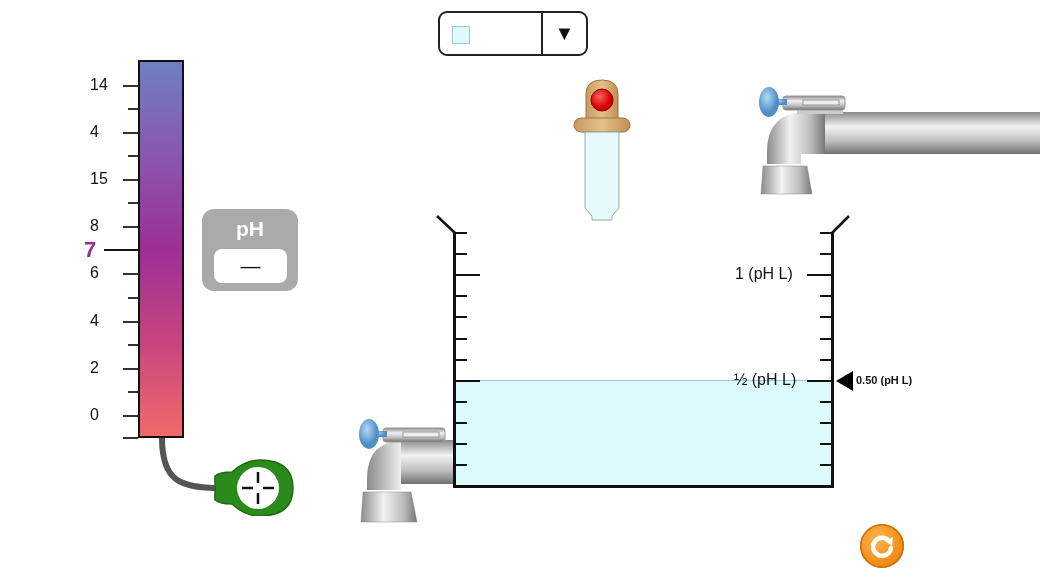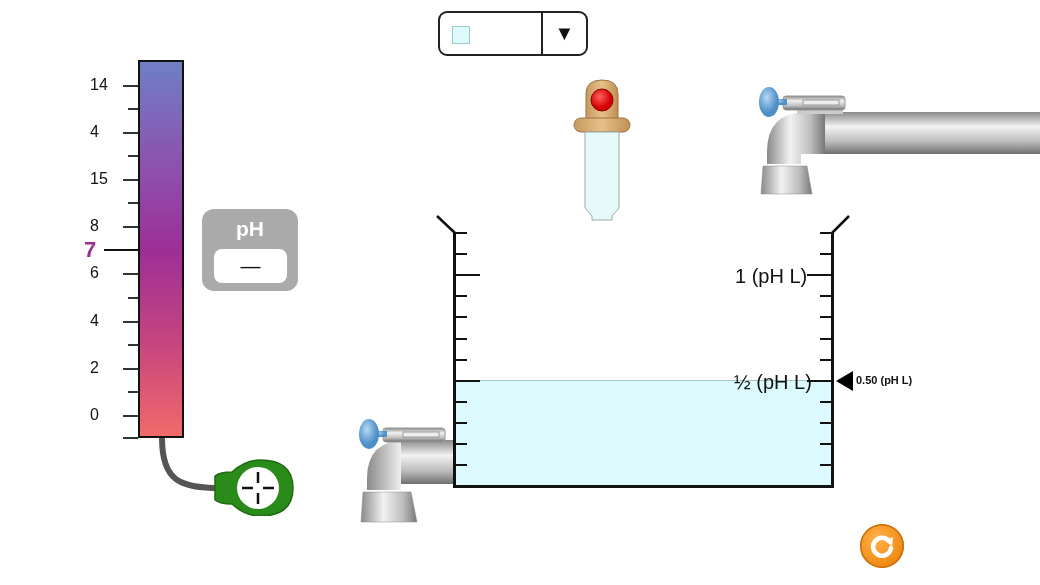--- a/index.html
+++ b/index.html
@@ -27,21 +27,21 @@
   .combo-swatch { position:absolute; left:12px; top:13px; width:16px; height:16px; background:#ddfafc;
                   border:1px solid #9cc; }
   .combo-divider { position:absolute; left:101px; top:0; bottom:0; width:2px; background:#222; }
   .combo-arrow { position:absolute; left:103px; right:0; top:0; bottom:0; display:flex;
                  align-items:center; justify-content:center; font-size:20px; color:#111; }
 
   
   .beaker-water { left:455px; top:380px; width:377px; height:105px; background:#dcfafd; }
   .beaker-line { background:#111; }
   .bk-tick { position:absolute; height:2px; background:#111; }
-  .bk-label { position:absolute; font-size:20px; color:#111; }
+  .bk-label { position:absolute; font-size:16px; color:#111; }
   .level-indicator { left:836px; top:371px; width:0; height:0; border-top:10px solid transparent;
                      border-bottom:10px solid transparent; border-right:17px solid #000; }
   .level-text { left:856px; top:374px; font-size:11px; font-weight:bold; color:#111;text-align:right; }
 
   
   .reset { left:860px; top:524px; width:44px; height:44px; border-radius:50%;
            background:radial-gradient(circle at 40% 35%, #ffb24d, #f08a10 70%, #d67100);
            box-shadow:0 0 0 1.5px #c86f10 inset; display:flex; align-items:center; justify-content:center; }
 </style>
 </head>

